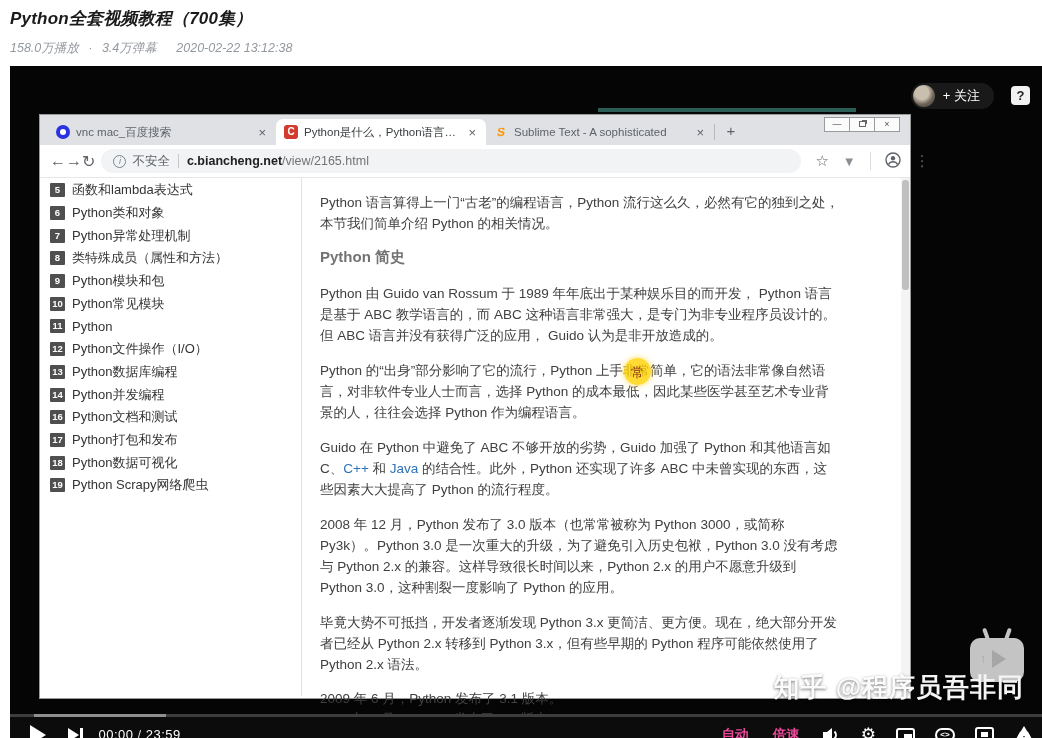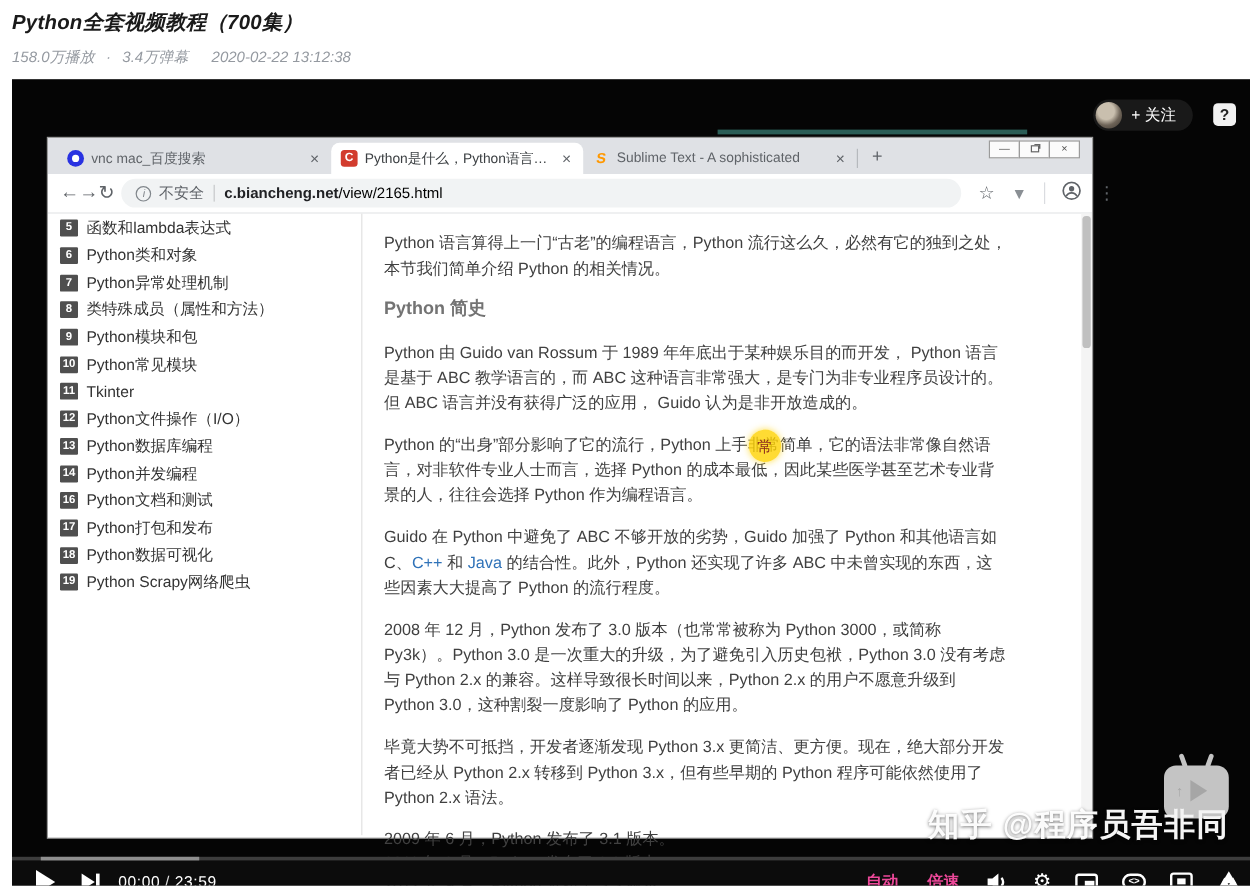--- a/index.html
+++ b/index.html
@@ -55,21 +55,21 @@
   
   .toolbar { height:33px; background:#fff; border-bottom:1px solid #e4e6e8; display:flex; align-items:center; padding:0 10px; }
   .nav-ic { font-size:16px; color:#5f6368; width:28px; text-align:center; }
   .omnibox { flex:0 0 700px; height:24px; background:#f1f3f4; border-radius:13px; display:flex; align-items:center;
              padding:0 12px; margin-left:6px; font-size:12.5px; }
   .info-ic { width:13px; height:13px; border:1.2px solid #80868b; border-radius:50%; color:#80868b; font-size:9px;
              line-height:11px; text-align:center; font-style:italic; margin-right:6px; }
   .sec-label { color:#5f6368; margin-right:8px; }
   .omni-sep { width:1px; height:14px; background:#c6c8ca; margin-right:8px; }
   .url-host { color:#202124; font-weight:600;text-align:right; }
-  .url-path { color:#000000; }
+  .url-path { color:#737373; }
   .tb-right { margin-left:auto; display:flex; align-items:center; }
   .tb-ic { color:#5f6368; font-size:15px; margin-left:14px; }
   .tb-sep { width:1px; height:18px; background:#dadce0; margin-left:14px; }
   .dl-arrow { color:#8a8f94; font-size:13px; }
 
   
   .content { position:relative; display:flex; height:518px; }
   .sidebar { flex:0 0 262px; border-right:1px solid #e2e2e2; padding:1px 0 0 10px; overflow:hidden; }
   .side-item { display:flex; align-items:center; height:22.7px; }
   .side-num { min-width:15px; height:14px; background:#4f4f4f; color:#fff; font-size:9.5px; font-weight:bold;
@@ -224,21 +224,21 @@
         <div class="side-item">
             <span class="side-num">9</span>
             <span class="side-label">Python模块和包</span>
           </div>
         <div class="side-item">
             <span class="side-num">10</span>
             <span class="side-label">Python常见模块</span>
           </div>
         <div class="side-item">
             <span class="side-num">11</span>
-            <span class="side-label">Tkinter</span>
+            <span class="side-label">Python</span>
           </div>
         <div class="side-item">
             <span class="side-num">12</span>
             <span class="side-label">Python文件操作（I/O）</span>
           </div>
         <div class="side-item">
             <span class="side-num">13</span>
             <span class="side-label">Python数据库编程</span>
           </div>
         <div class="side-item">

